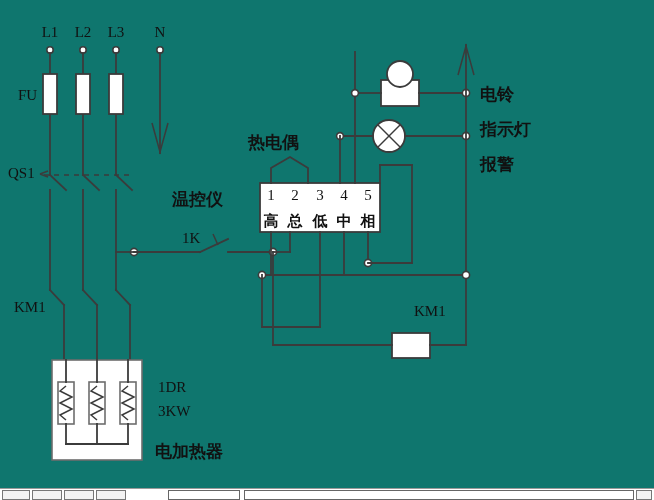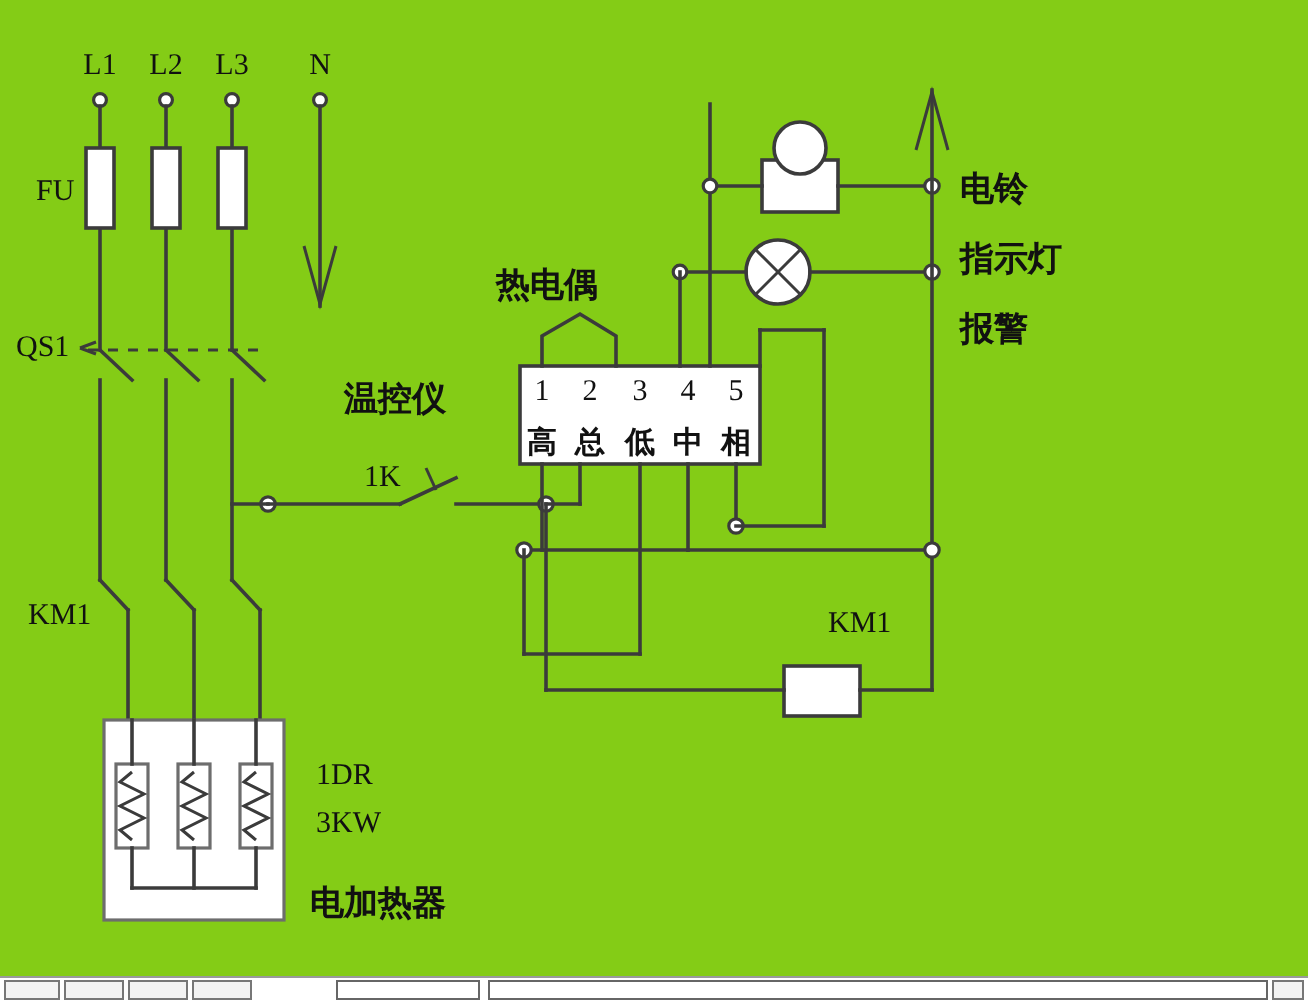--- a/index.html
+++ b/index.html
@@ -7,21 +7,21 @@
     padding: 0;
     background: #ffffff;
   }
   body {
     font-family: "Liberation Serif", "DejaVu Serif", serif;
   }
   #canvas {
     position: relative;
     width: 654px;
     height: 500px;
-    background: #84cc16;
+    background: #0f766e;
     overflow: hidden;
   }
   svg#diagram {
     position: absolute;
     left: 0;
     top: 0;
     width: 654px;
     height: 500px;
   }
   .wire {

